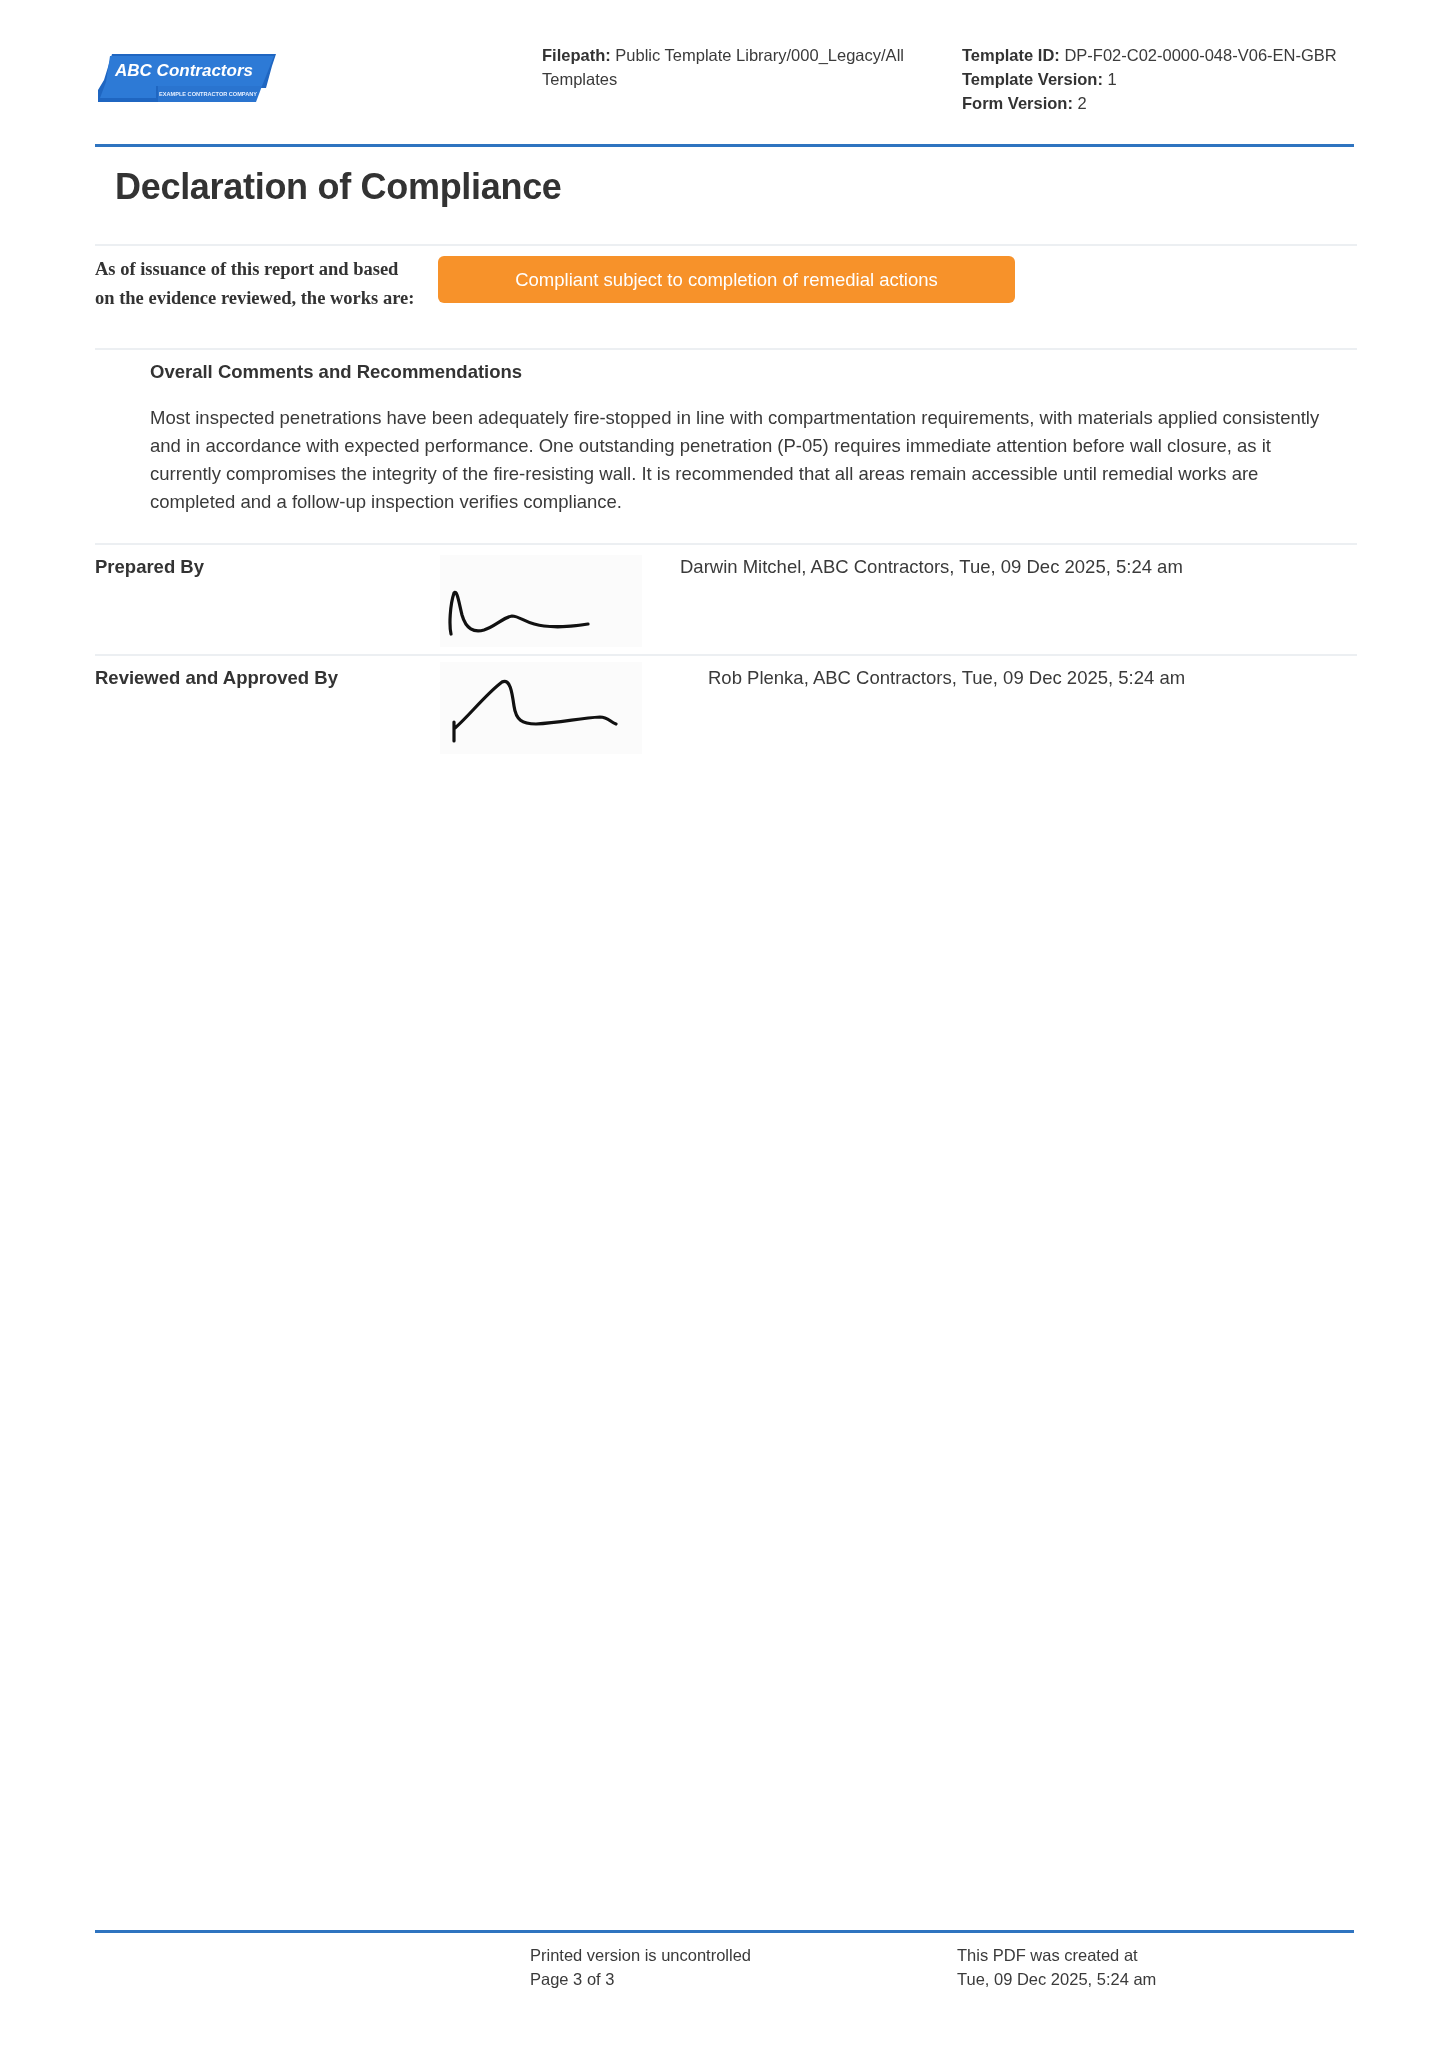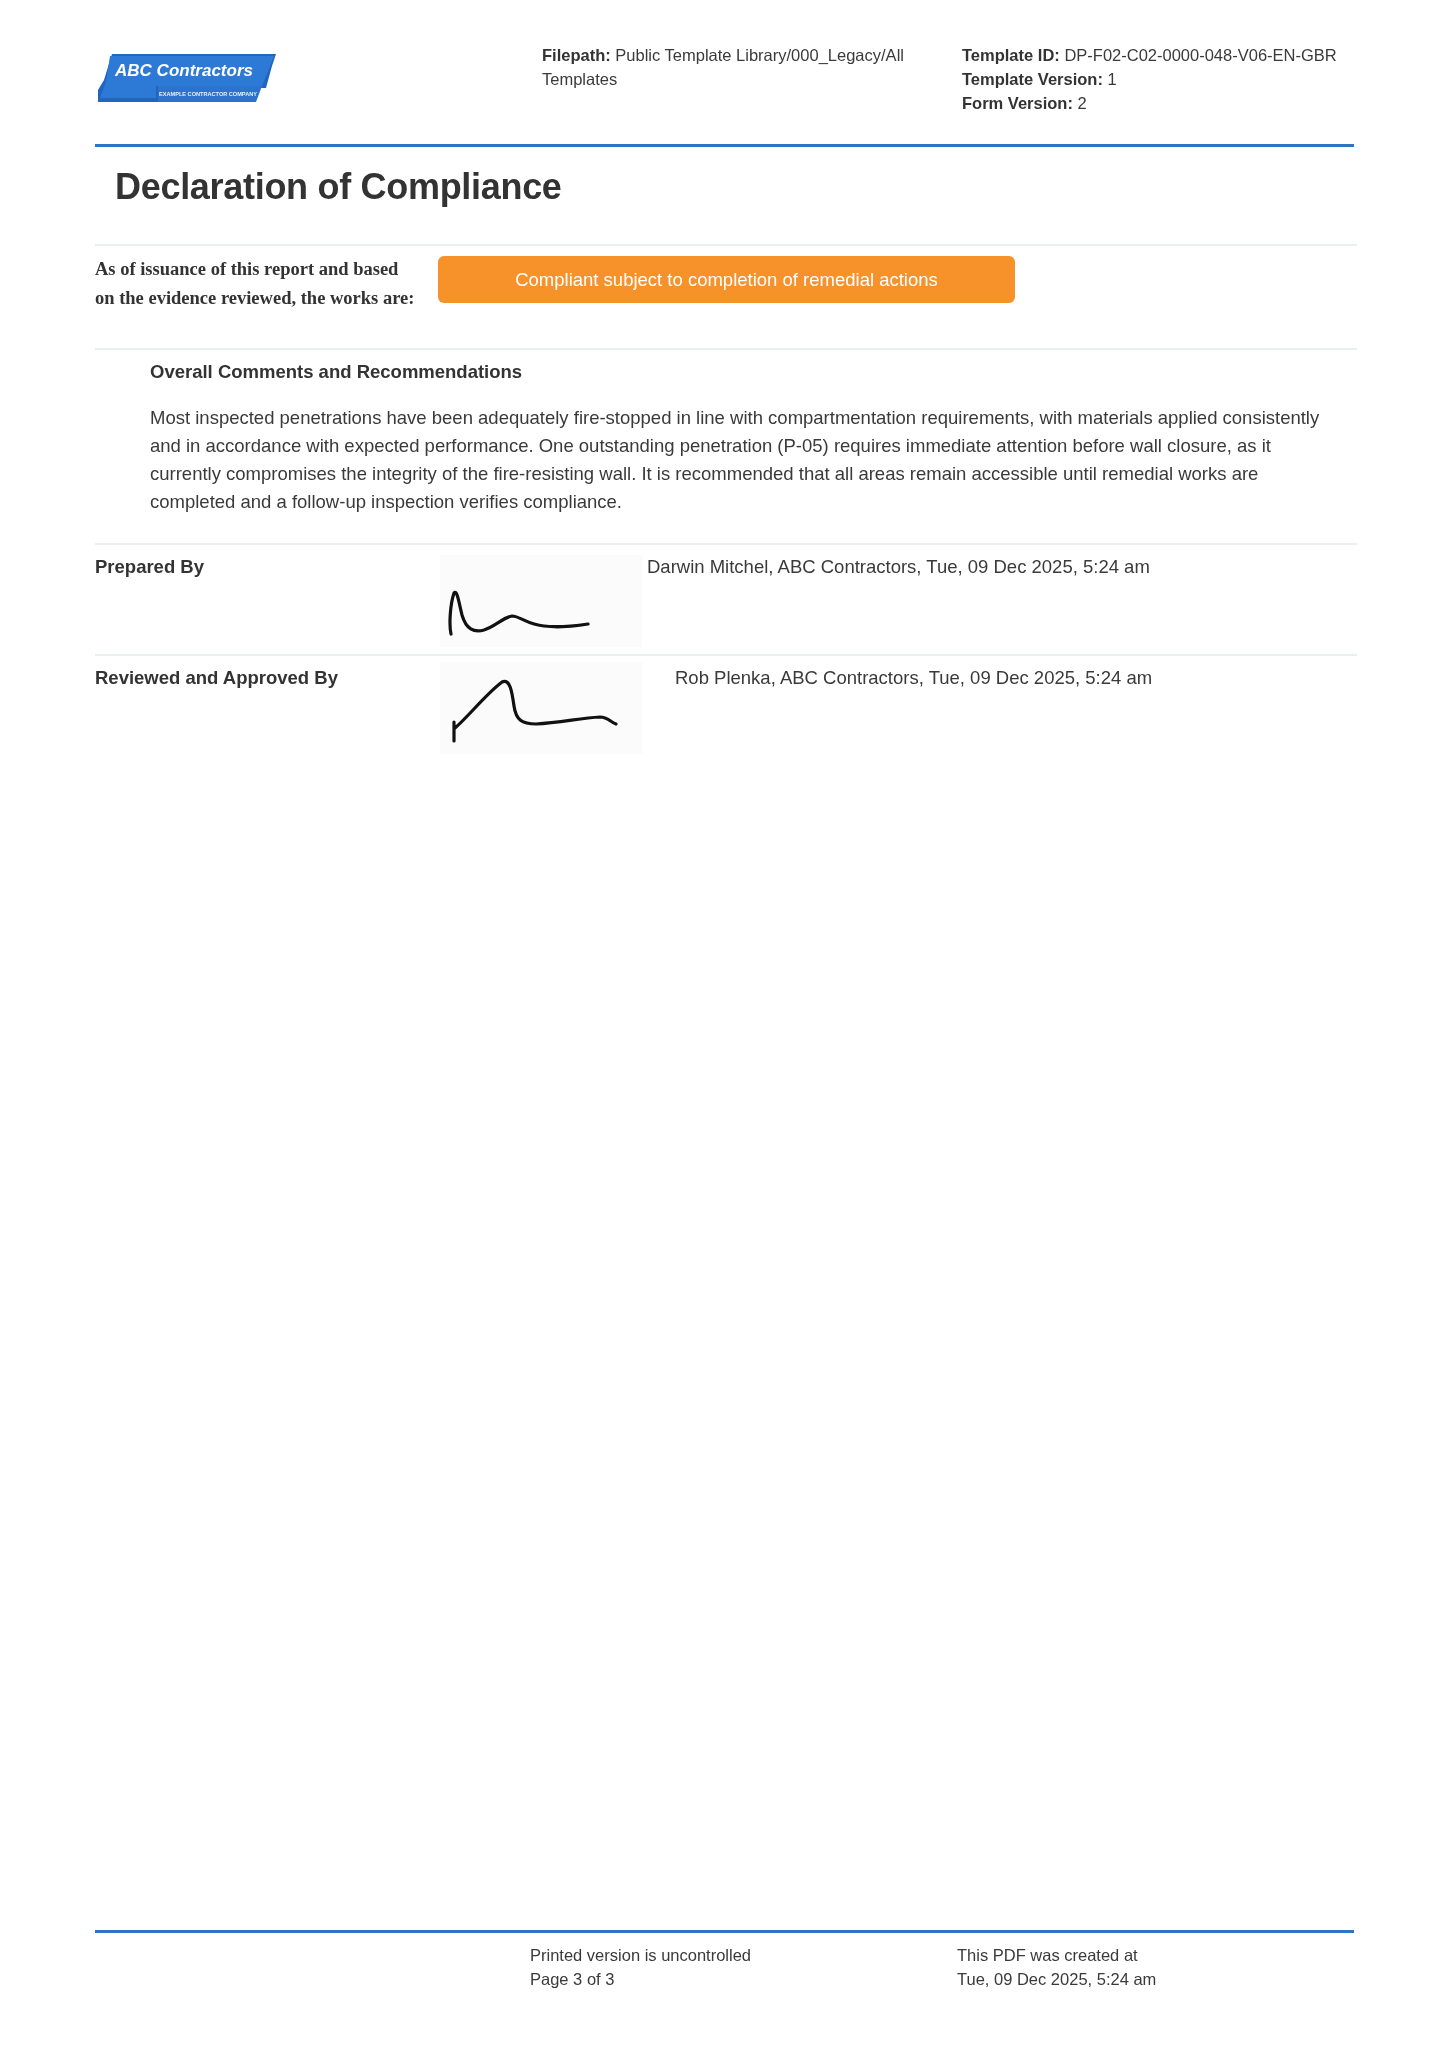--- a/index.html
+++ b/index.html
@@ -16,21 +16,21 @@
     .title { left:95px; top:166px; font-size:36px; font-weight:bold; color:#333; letter-spacing:-0.3px; white-space:nowrap;margin-left:20px; }
     .rule-gray { left:95px; width:1262px; height:2px; background:#eceff2; }
     .q-label { left:95px; top:255px; width:320px; font-size:18.5px; font-weight:bold; line-height:28.5px; color:#333;font-family:Liberation Serif, serif; }
     .badge { left:438px; top:256px; width:577px; height:47px; background:#f7922a; border-radius:6px;
              color:#fff; font-size:18.5px; display:flex; align-items:center; justify-content:center; box-sizing:border-box; }
     .comments-h { left:150px; top:361px; font-size:18.5px; font-weight:bold; color:#333; white-space:nowrap; }
     .comments-p { left:150px; top:404px; width:1190px; font-size:18.5px; line-height:28px; color:#3a3a3a; }
     .sig-label { left:95px; font-size:18.5px; font-weight:bold; color:#333; white-space:nowrap; }
     .sig-box { left:440px; width:202px; background:#fbfbfb; }
     .sig-box svg { display:block; }
-    .sig-text { left:647px; font-size:18.5px; color:#3a3a3a; white-space:nowrap; }
+    .sig-text { left:680px; font-size:18.5px; color:#3a3a3a; white-space:nowrap; }
     .footer-col { font-size:16.5px; line-height:24px; color:#3a3a3a; }
     .foot1 { left:530px; top:1943px; }
     .foot2 { left:957px; top:1943px; }
   </style>
 </head>
 <body>
 
 <div class="abs logo">
   <svg width="182" height="54" viewBox="0 0 182 54">
     <polygon points="16,2 180,2 176,14 170,36 66,36 66,50 2,50 2,38 8,28" fill="#1f66c1"></polygon>

